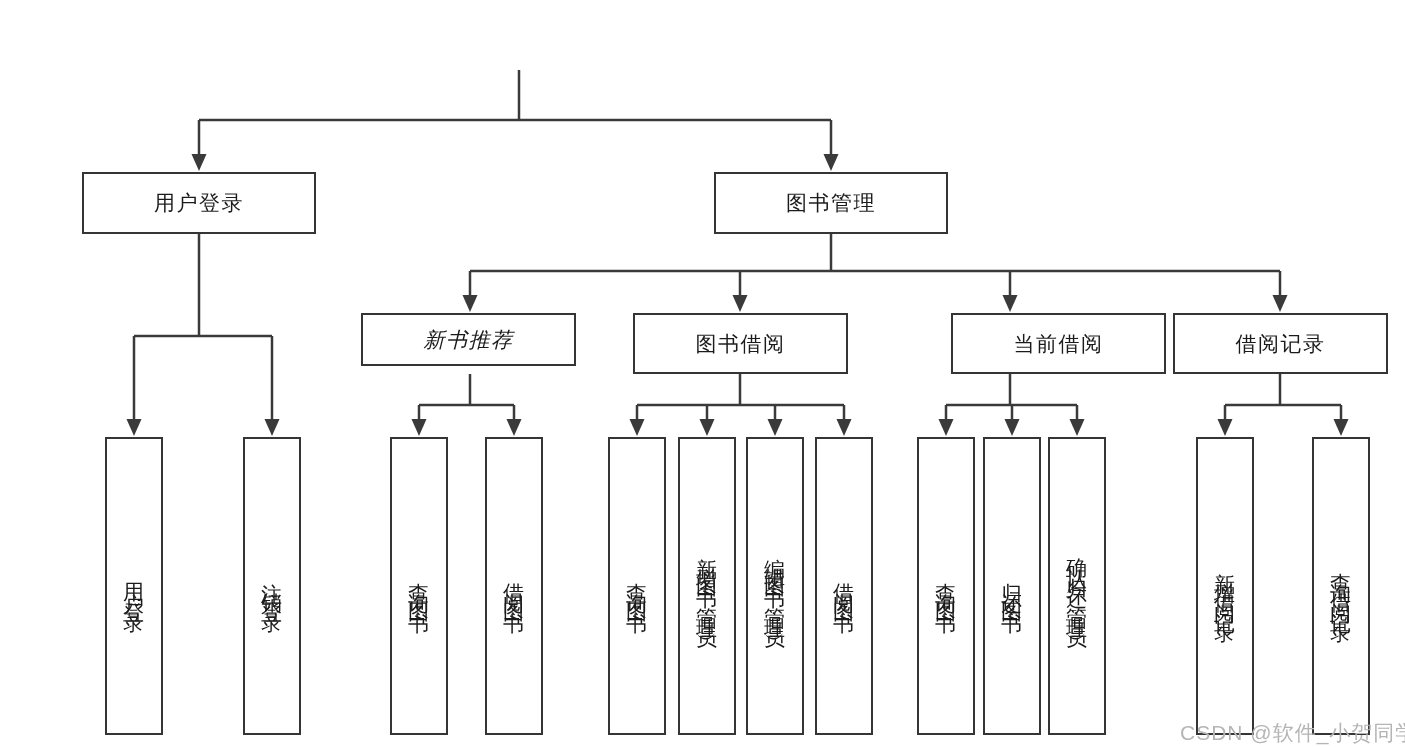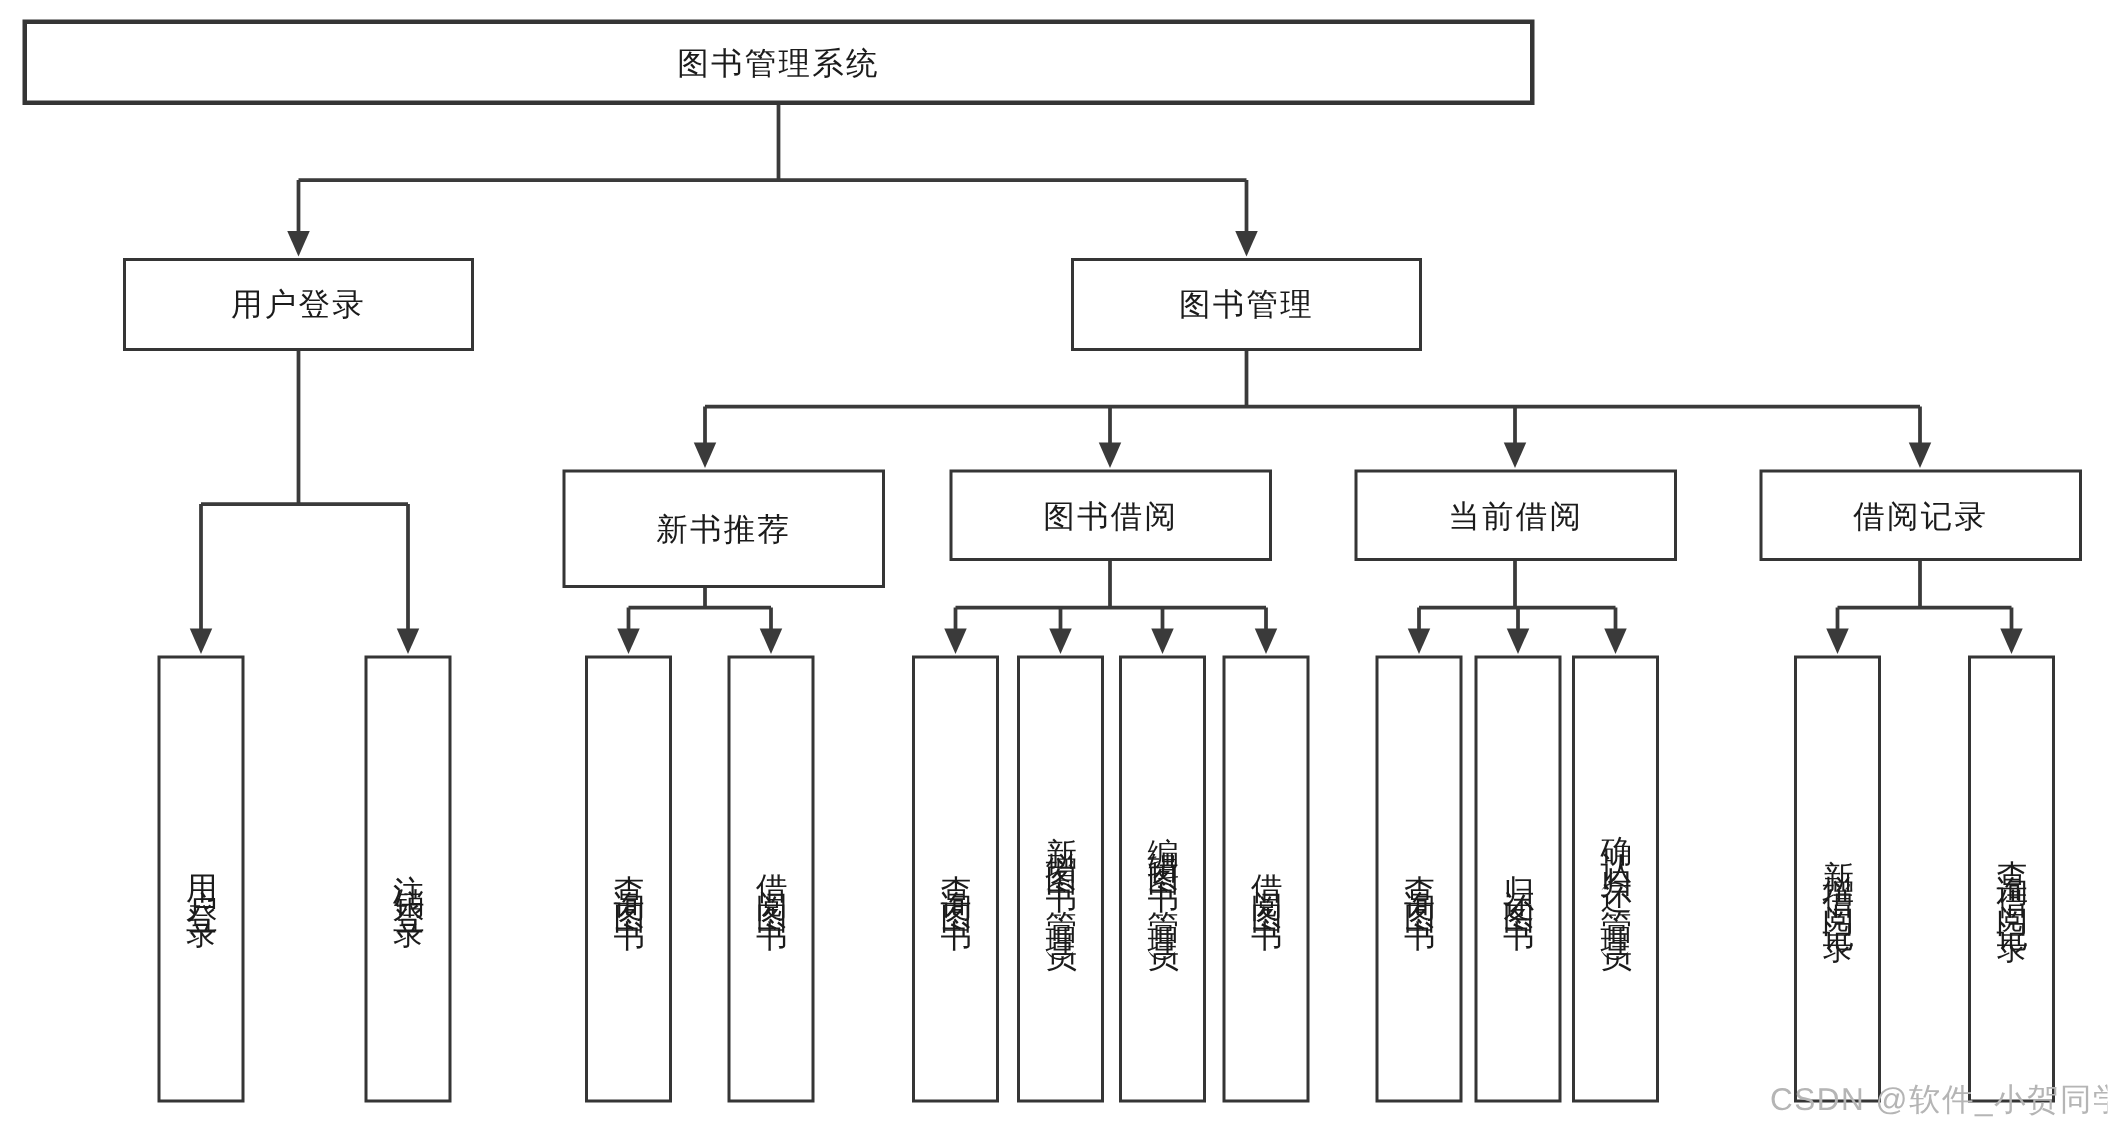--- a/index.html
+++ b/index.html
@@ -75,38 +75,35 @@
       <path d="M699.5 419 L714.5 419 L707 436 Z" fill="#3a3a3a"></path>
       <path d="M767.5 419 L782.5 419 L775 436 Z" fill="#3a3a3a"></path>
       <path d="M836.5 419 L851.5 419 L844 436 Z" fill="#3a3a3a"></path>
       <path d="M938.5 419 L953.5 419 L946 436 Z" fill="#3a3a3a"></path>
       <path d="M1004.5 419 L1019.5 419 L1012 436 Z" fill="#3a3a3a"></path>
       <path d="M1069.5 419 L1084.5 419 L1077 436 Z" fill="#3a3a3a"></path>
       <path d="M1217.5 419 L1232.5 419 L1225 436 Z" fill="#3a3a3a"></path>
       <path d="M1333.5 419 L1348.5 419 L1341 436 Z" fill="#3a3a3a"></path>
     </svg>
 
-  <div class="hbox root" style="left: 15px; top: 13px; width: 1008px; height: 57px; border-color: rgb(53, 53, 53);">
-    <span class="lbl" style="color: rgb(27, 27, 27);">图书管理系统</span>
-  </div>
 
   <div class="hbox" style="left: 82px; top: 172px; width: 234px; height: 62px; border-color: rgb(53, 53, 53);">
     <span class="lbl" style="color: rgb(27, 27, 27);">用户登录</span>
   </div>
   <div class="hbox" style="left: 714px; top: 172px; width: 234px; height: 62px; border-color: rgb(53, 53, 53);">
     <span class="lbl" style="color: rgb(27, 27, 27); font-family: Liberation Serif, serif;">图书管理</span>
   </div>
 
-  <div class="hbox" style="left: 375px; top: 313px; width: 215px; height: 79px; border-color: rgb(53, 53, 53);">
+  <div class="hbox" style="left: 361px; top: 313px; width: 215px; height: 53px; border-color: rgb(53, 53, 53); font-style: italic;">
     <span class="lbl" style="color: rgb(27, 27, 27);">新书推荐</span>
   </div>
   <div class="hbox" style="left: 633px; top: 313px; width: 215px; height: 61px; border-color: rgb(53, 53, 53);">
     <span class="lbl" style="color: rgb(27, 27, 27);">图书借阅</span>
   </div>
-  <div class="hbox" style="left: 903px; top: 313px; width: 215px; height: 61px; border-color: rgb(53, 53, 53);">
+  <div class="hbox" style="left: 951px; top: 313px; width: 215px; height: 61px; border-color: rgb(53, 53, 53);">
     <span class="lbl" style="color: rgb(27, 27, 27);">当前借阅</span>
   </div>
   <div class="hbox" style="left: 1173px; top: 313px; width: 215px; height: 61px; border-color: rgb(53, 53, 53); text-align: center;">
     <span class="lbl" style="color: rgb(27, 27, 27);">借阅记录</span>
   </div>
 
   <div class="vbox" style="left: 105px; top: 437px; width: 58px; height: 298px; border-color: rgb(53, 53, 53);">
     <span class="vlbl" style="color: rgb(27, 27, 27);">用户登录</span>
   </div>
   <div class="vbox" style="left: 243px; top: 437px; width: 58px; height: 298px; border-color: rgb(53, 53, 53);">

